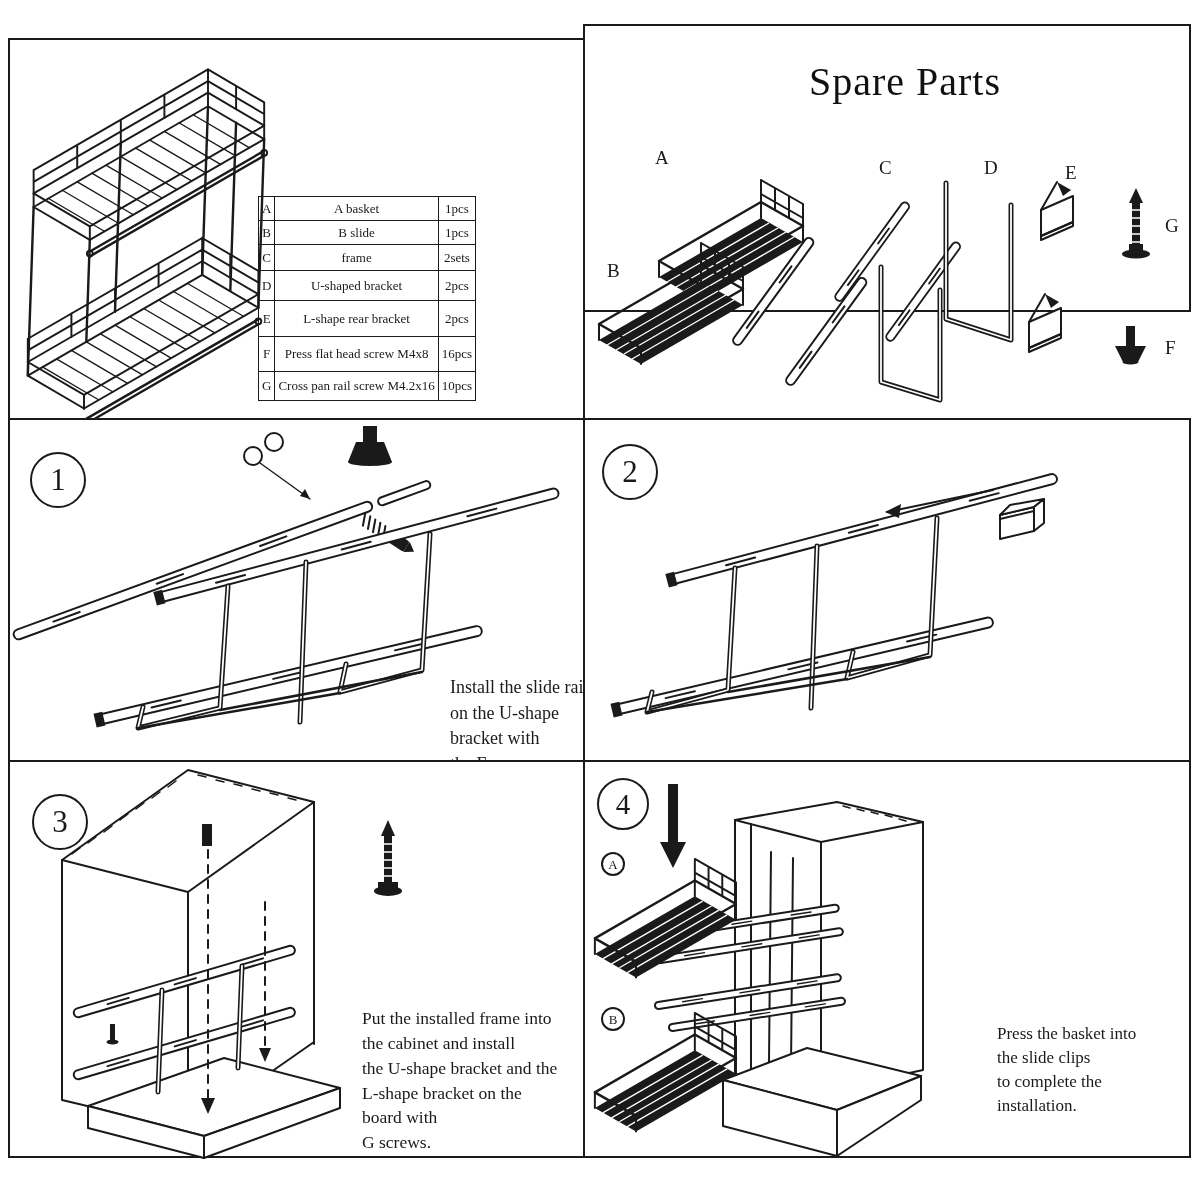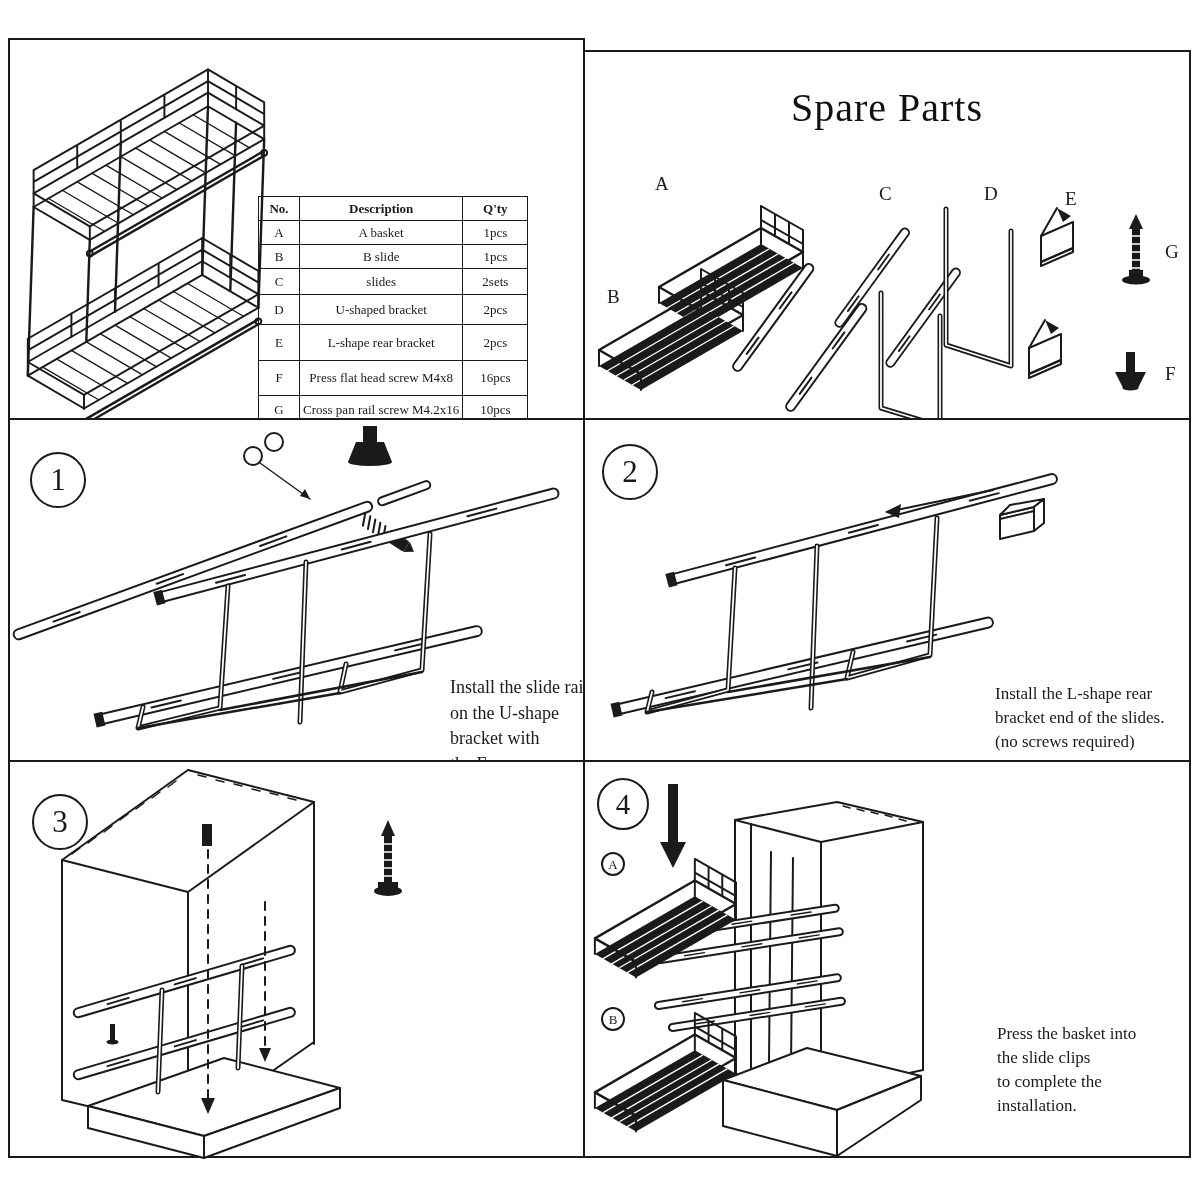--- a/index.html
+++ b/index.html
@@ -1,19 +1,19 @@
 <!DOCTYPE html>
 <html><head>
 <meta charset="utf-8">
 <style>
   html,body{margin:0;padding:0;background:#fff;}
   body{width:1200px;height:1200px;position:relative;font-family:"Liberation Serif",serif;color:#1a1a1a;}
   .panel{position:absolute;border:2px solid #1a1a1a;background:#fff;box-sizing:border-box;}
   #p-overview{left:8px;top:38px;width:577px;height:382px;}
-  #p-spare{left:583px;top:50px;width:608px;height:382px;}
+  #p-spare{left:583px;top:24px;width:608px;height:288px;padding-left:18px;}
   #p-step1{left:8px;top:418px;width:577px;height:344px;}
   #p-step2{left:583px;top:418px;width:608px;height:344px;}
   #p-step3{left:8px;top:760px;width:577px;height:398px;}
   #p-step4{left:583px;top:760px;width:608px;height:398px;}
   .abs{position:absolute;}
   
   table.parts{border-collapse:collapse;font-size:13px;line-height:1.05;}
   table.parts td,table.parts th{border:1.6px solid #1a1a1a;padding:2px 3px;text-align:center;font-weight:normal;}
   table.parts th{font-weight:bold;}
   .col-no{width:34px;}.col-qty{width:58px;}
@@ -52,38 +52,33 @@
         <circle class="ln w2" cx="256" cy="104" r="3"></circle>
       </g>
     </defs>
     <use href="#tier"></use>
     <path class="ln w25" d="M198,56 L192,230 M256,90 L250,264 M18,160 L12,334 M76,194 L70,368 M108,94 L102,268 M227,73 L221,247"></path>
     <use href="#tier" transform="translate(-6,174)"></use>
   </svg>
 
   <table class="parts abs" style="left:248px;top:156px">
     <tbody>
-        <tr style="height:24px">
-      <th class="col-no">No.</th>
-      <th class="col-desc">Description</th>
-      <th class="col-qty">Q'ty</th>
-    </tr>
     <tr style="height:24px">
       <td>A</td>
       <td>A basket</td>
       <td>1pcs</td>
     </tr>
     <tr style="height:24px">
       <td>B</td>
       <td>B slide</td>
       <td>1pcs</td>
     </tr>
     <tr style="height:26px">
       <td>C</td>
-      <td>slides</td>
+      <td>frame</td>
       <td>2sets</td>
     </tr>
     <tr style="height:30px">
       <td>D</td>
       <td>U-shaped bracket</td>
       <td>2pcs</td>
     </tr>
     <tr style="height:36px">
       <td>E</td>
       <td>L-shape rear bracket</td>
@@ -263,23 +258,20 @@
     </g>
 
     <g transform="translate(415,85)">
       <polygon class="wht" points="0,10 34,2 34,26 0,34"></polygon>
       <polygon class="wht" points="0,10 10,0 44,-6 34,2"></polygon>
       <polygon class="wht" points="34,2 44,-6 44,18 34,26"></polygon>
       <path class="ln w2" d="M0,14 L34,6"></path>
     </g>
   </svg>
 
-  <div class="steptext" style="left:410px;top:262px;width:200px">Install the L-shape rear
-bracket end of the slides.
-(no screws required)</div>
 </div>
 
 <div class="panel" id="p-step3">
   <div class="stepnum" style="left:22px;top:32px">
       <span>3</span>
     </div>
 
   <svg style="left:0;top:0" width="577" height="398" viewBox="0 0 577 398">
 
     <g>
@@ -319,20 +311,26 @@
 
     <g>
       <polygon class="blk" points="378,58 385,74 371,74"></polygon>
       <rect class="blk" x="374" y="74" width="8" height="46"></rect>
       <path d="M374,82 h8 M374,90 h8 M374,98 h8 M374,106 h8 M374,114 h8" stroke="#fff" stroke-width="1.3"></path>
       <rect class="blk" x="368" y="120" width="20" height="7"></rect>
       <ellipse class="blk" cx="378" cy="129" rx="14" ry="5"></ellipse>
     </g>
   </svg>
 
+  <div class="steptext" style="left:352px;top:244px;width:232px;font-size:17.5px">Put the installed frame into
+the cabinet and install
+the U-shape bracket and the
+L-shape bracket on the
+board with
+G screws.</div>
 </div>
 
 <div class="panel" id="p-step4">
   <div class="stepnum" style="left:12px;top:16px;width:48px;height:48px;font-size:29px">
       <span>4</span>
     </div>
 
   <svg style="left:0;top:0" width="608" height="398" viewBox="0 0 608 398">
 
     <g>

